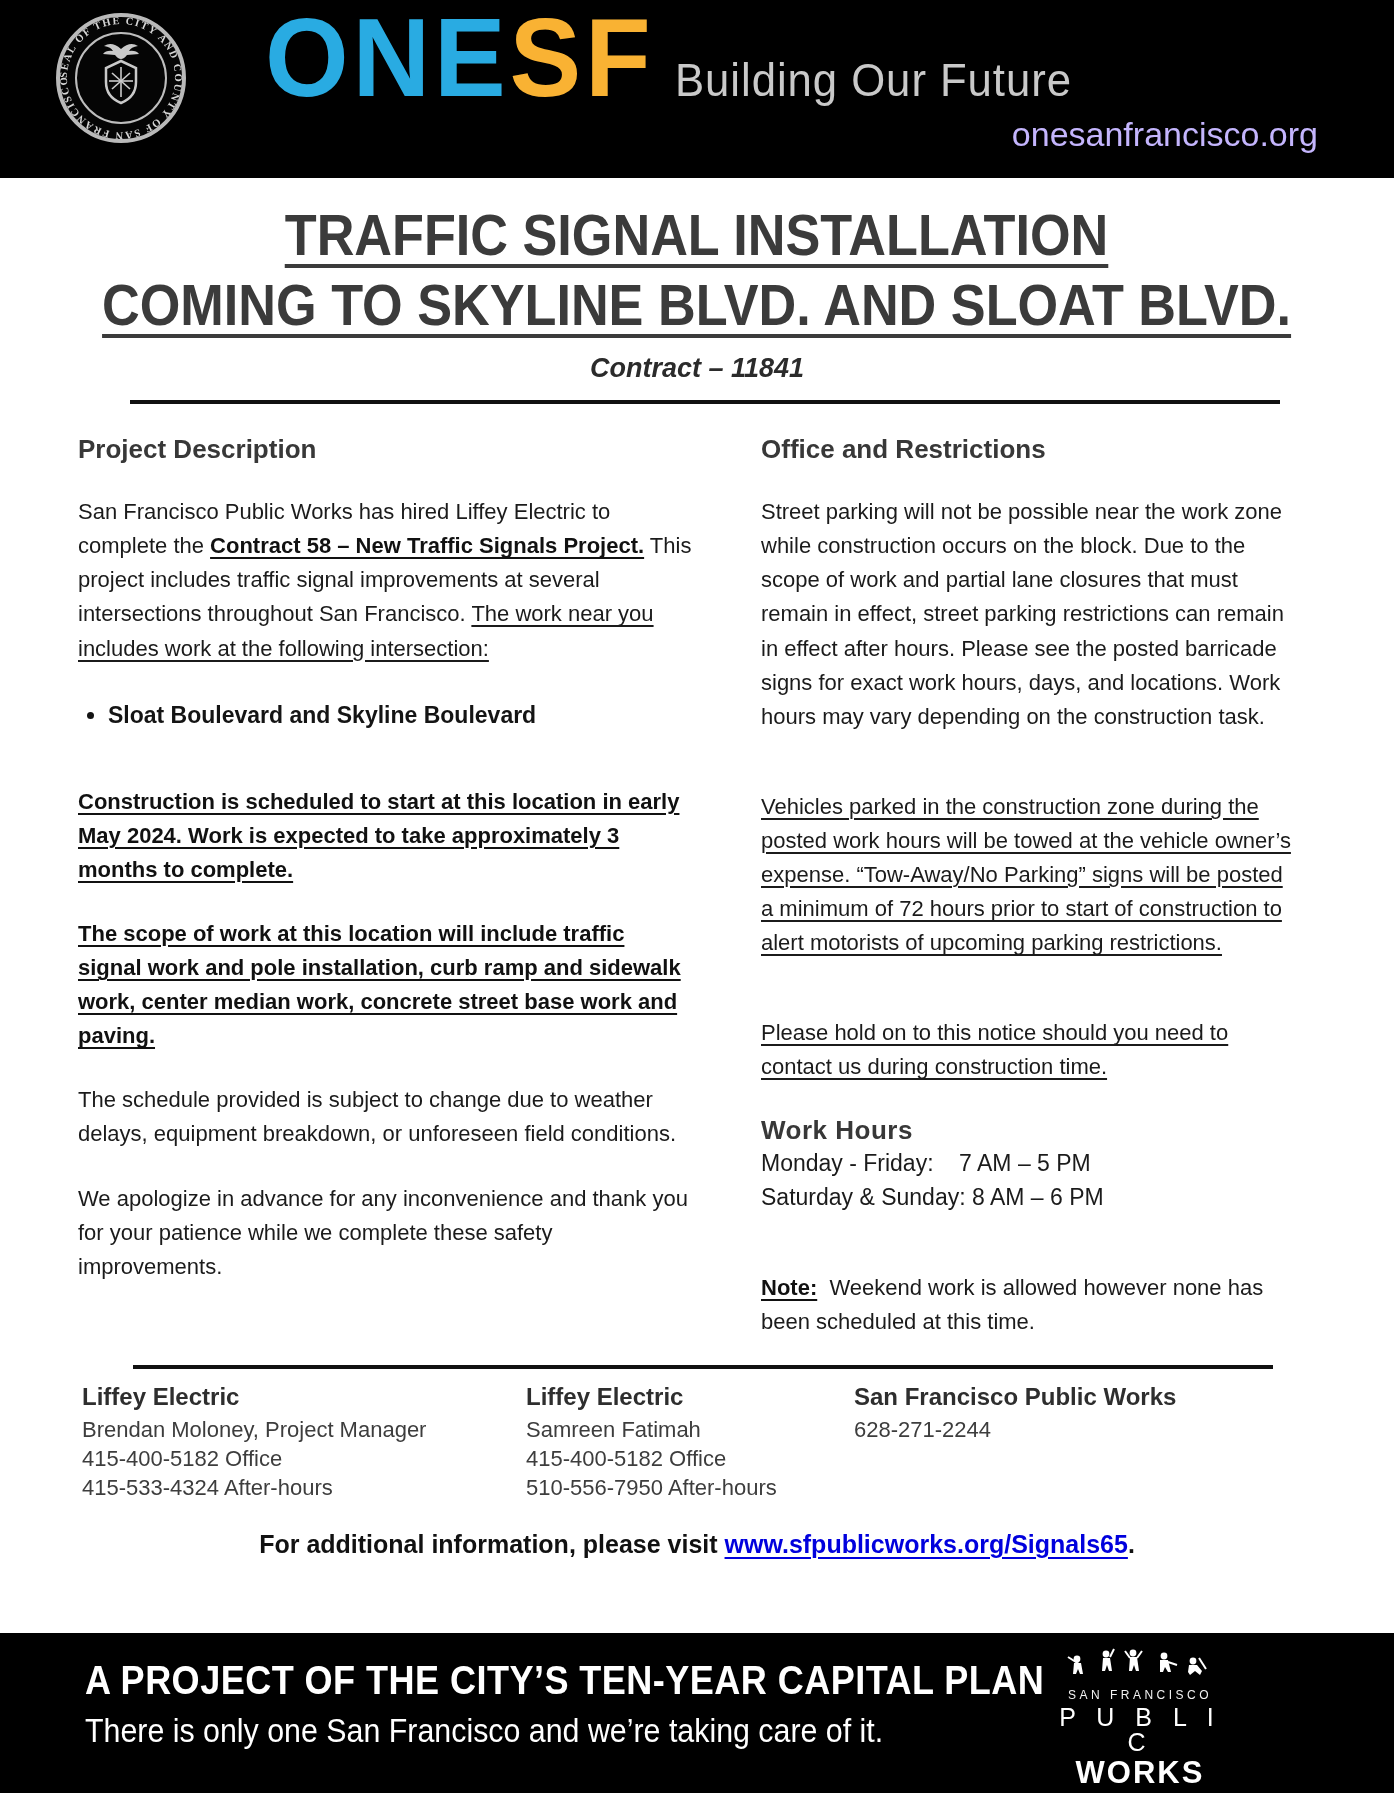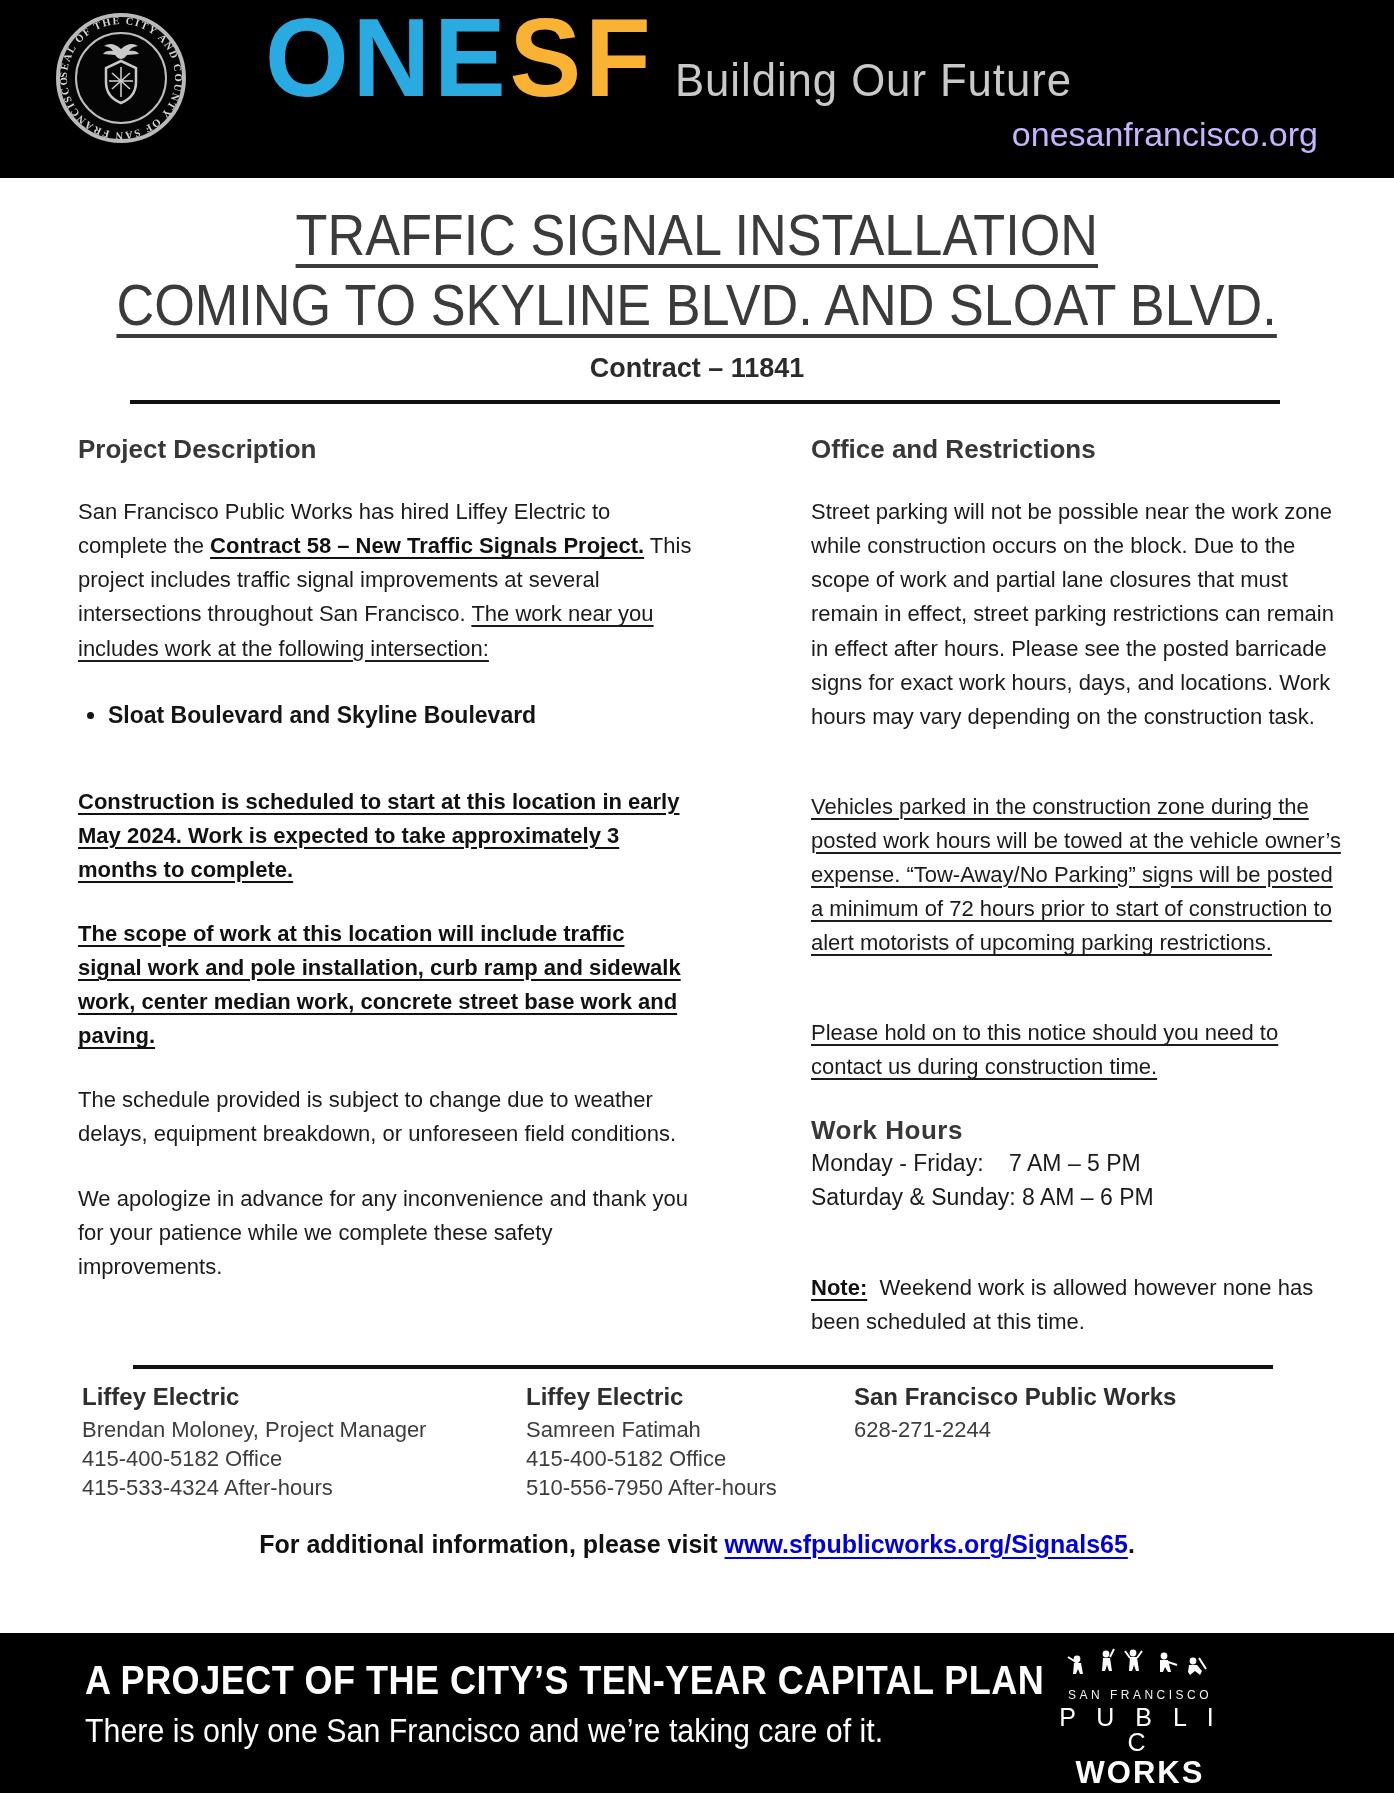--- a/index.html
+++ b/index.html
@@ -22,32 +22,32 @@
   .brand-one { color:#29abe2; }
   .brand-sf  { color:#f9b233; }
   .tagline {
     margin-top:-8px; font-size:46px; color:#c9c9c9; letter-spacing:1px;
     display:inline-block; transform:scaleX(0.95); transform-origin:left top;
   }
   .site { position:absolute; right:76px; bottom:24px; font-size:34px; color:#c4b5fd; }
 
   
   .titleblock { text-align:center; padding-top:22px; flex:0 0 auto; }
-  .title-line { font-size:58px; font-weight:normal; color:#3b3b3b; line-height:1.2; }
+  .title-line { font-size:58px; font-weight:bold; color:#3b3b3b; line-height:1.2; }
   .title-line > span {
     display:inline-block; transform:scaleX(0.9);
     text-decoration:underline; text-decoration-thickness:4px; text-underline-offset:9px;
   }
-  .contract { margin-top:14px; font-size:27px; font-weight:bold; color:#2b2b2b; }
+  .contract { margin-top:14px; font-size:27px; font-weight:bold; font-style:italic; color:#2b2b2b; }
   .rule { border:none; border-top:4px solid #111; width:1150px; margin:16px 0 0 130px; }
   .rule2 { width:1140px; margin:26px 0 0 133px; }
 
   
   .columns { display:flex; padding-left:78px; flex:0 0 auto; }
-  .col-left  { width:615px; margin-right:118px; }
+  .col-left  { width:615px; margin-right:68px; }
   .col-right { width:532px; }
   .col h2 { font-size:26px; font-weight:bold; color:#383838; margin-top:30px; }
   .para { font-size:22px; line-height:1.55; margin-top:30px; color:#1b1b1b; }
   .bu { font-weight:bold; text-decoration:underline; text-decoration-thickness:2px; text-underline-offset:4px; color:#111; }
   .ul { text-decoration:underline; text-decoration-thickness:2px; text-underline-offset:4px; }
   .bullets { margin:36px 0 0 30px; }
   .bullets li { font-size:23px; font-weight:bold; color:#141414; }
   .gap-lg { margin-top:56px; }
   .wh-heading { font-size:27px; font-weight:bold; color:#141414; margin-top:46px; letter-spacing:0.5px; }
   .hours { font-size:23px; line-height:1.5; white-space:pre-wrap; color:#1b1b1b; }

